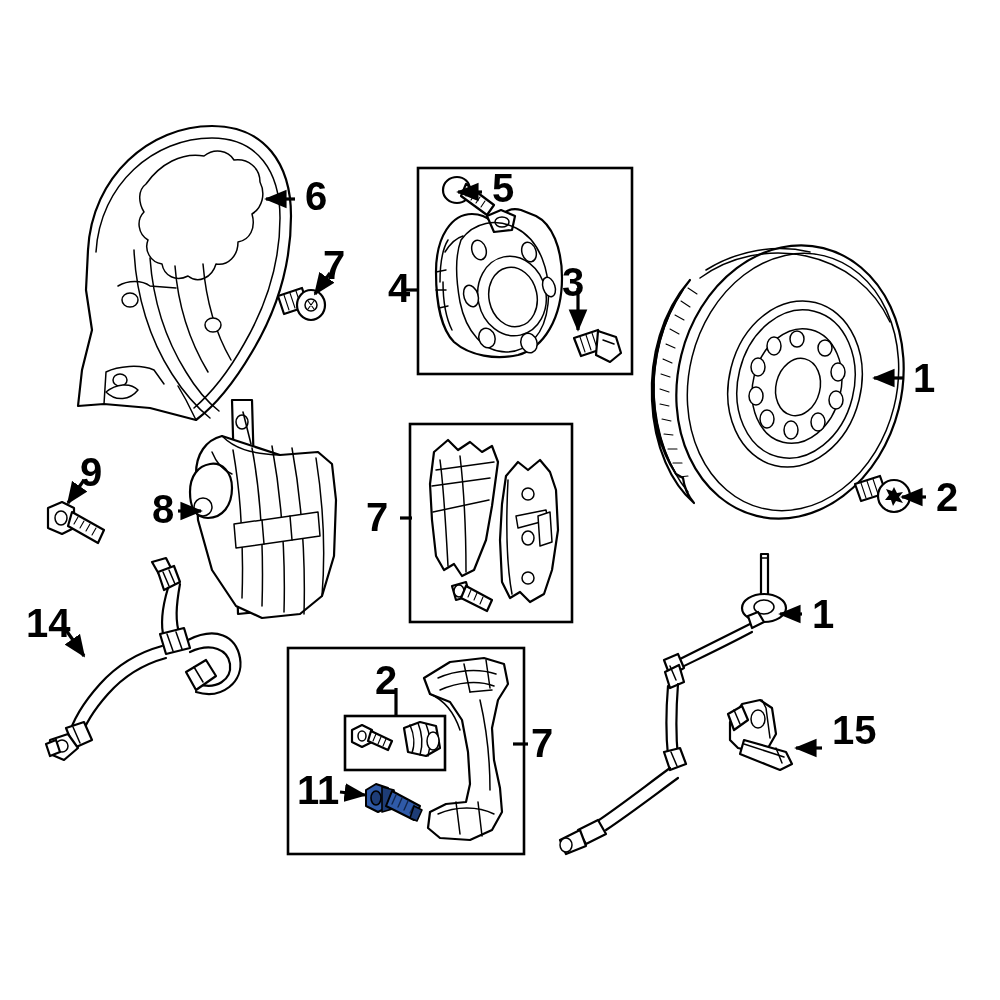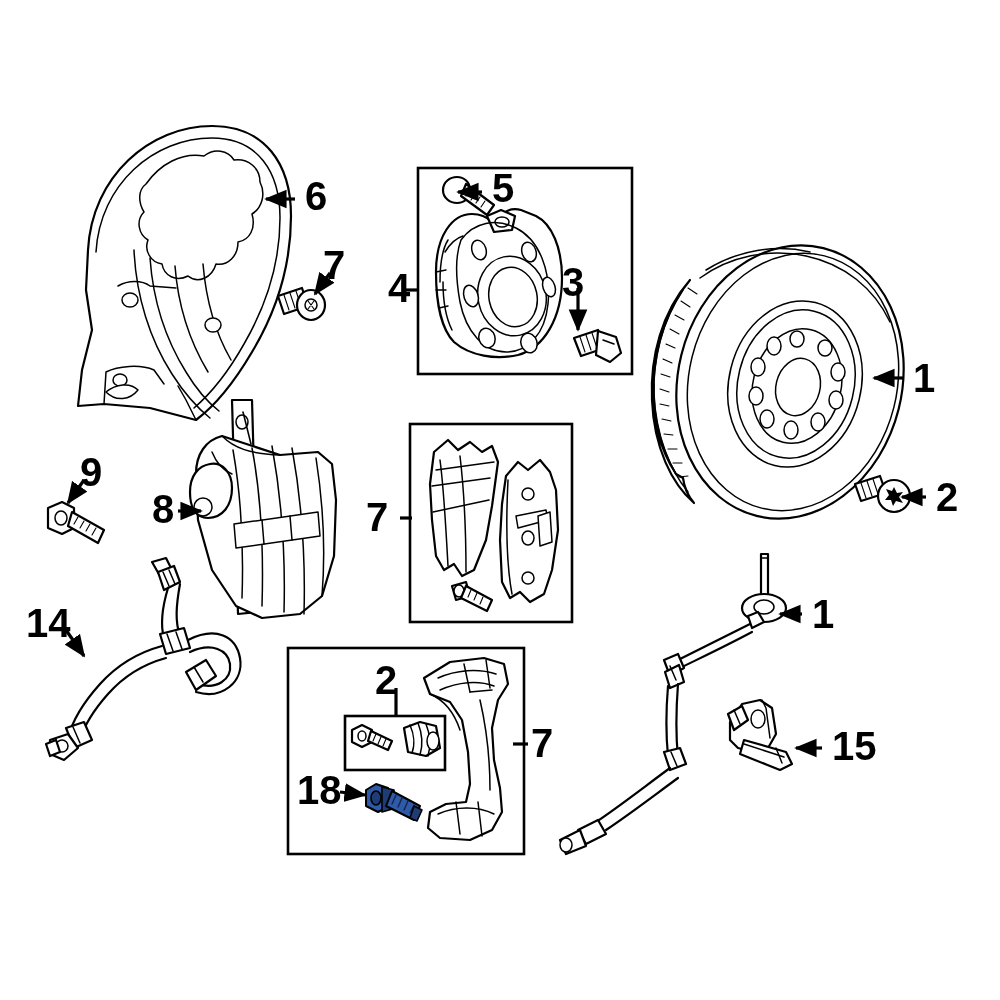--- a/index.html
+++ b/index.html
@@ -398,20 +398,20 @@
 <div class="callout" style="left:913px;top:358px">1</div>
 <div class="callout" style="left:936px;top:477px">2</div>
 <div class="callout" style="left:562px;top:262px">3</div>
 <div class="callout" style="left:388px;top:268px">4</div>
 <div class="callout" style="left:492px;top:168px">5</div>
 <div class="callout" style="left:305px;top:176px">6</div>
 <div class="callout" style="left:323px;top:245px">7</div>
 <div class="callout" style="left:152px;top:489px">8</div>
 <div class="callout" style="left:80px;top:452px">9</div>
 <div class="callout" style="left:531px;top:723px">7</div>
-<div class="callout" style="left:297px;top:770px">18</div>
+<div class="callout" style="left:297px;top:770px">11</div>
 <div class="callout" style="left:375px;top:660px">2</div>
 <div class="callout" style="left:366px;top:497px">7</div>
 <div class="callout" style="left:26px;top:603px">14</div>
-<div class="callout" style="left:832px;top:726px">15</div>
+<div class="callout" style="left:832px;top:710px">15</div>
 <div class="callout" style="left:812px;top:594px">1</div>
 
 </div>
 
 </body></html>

